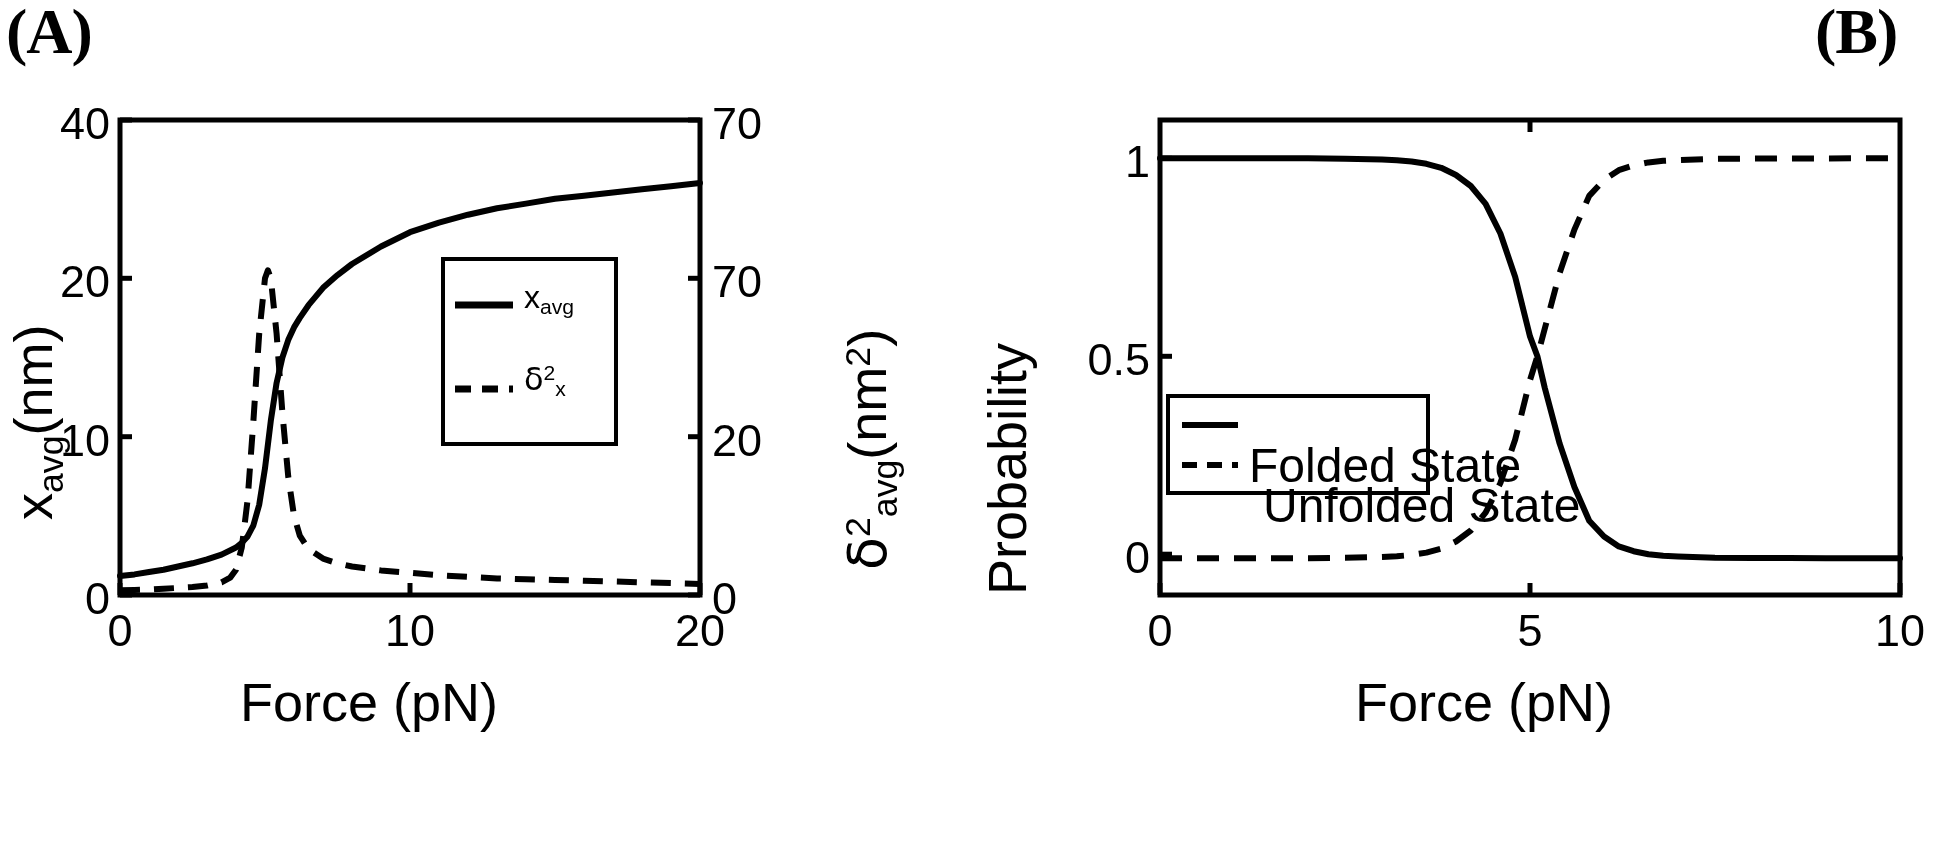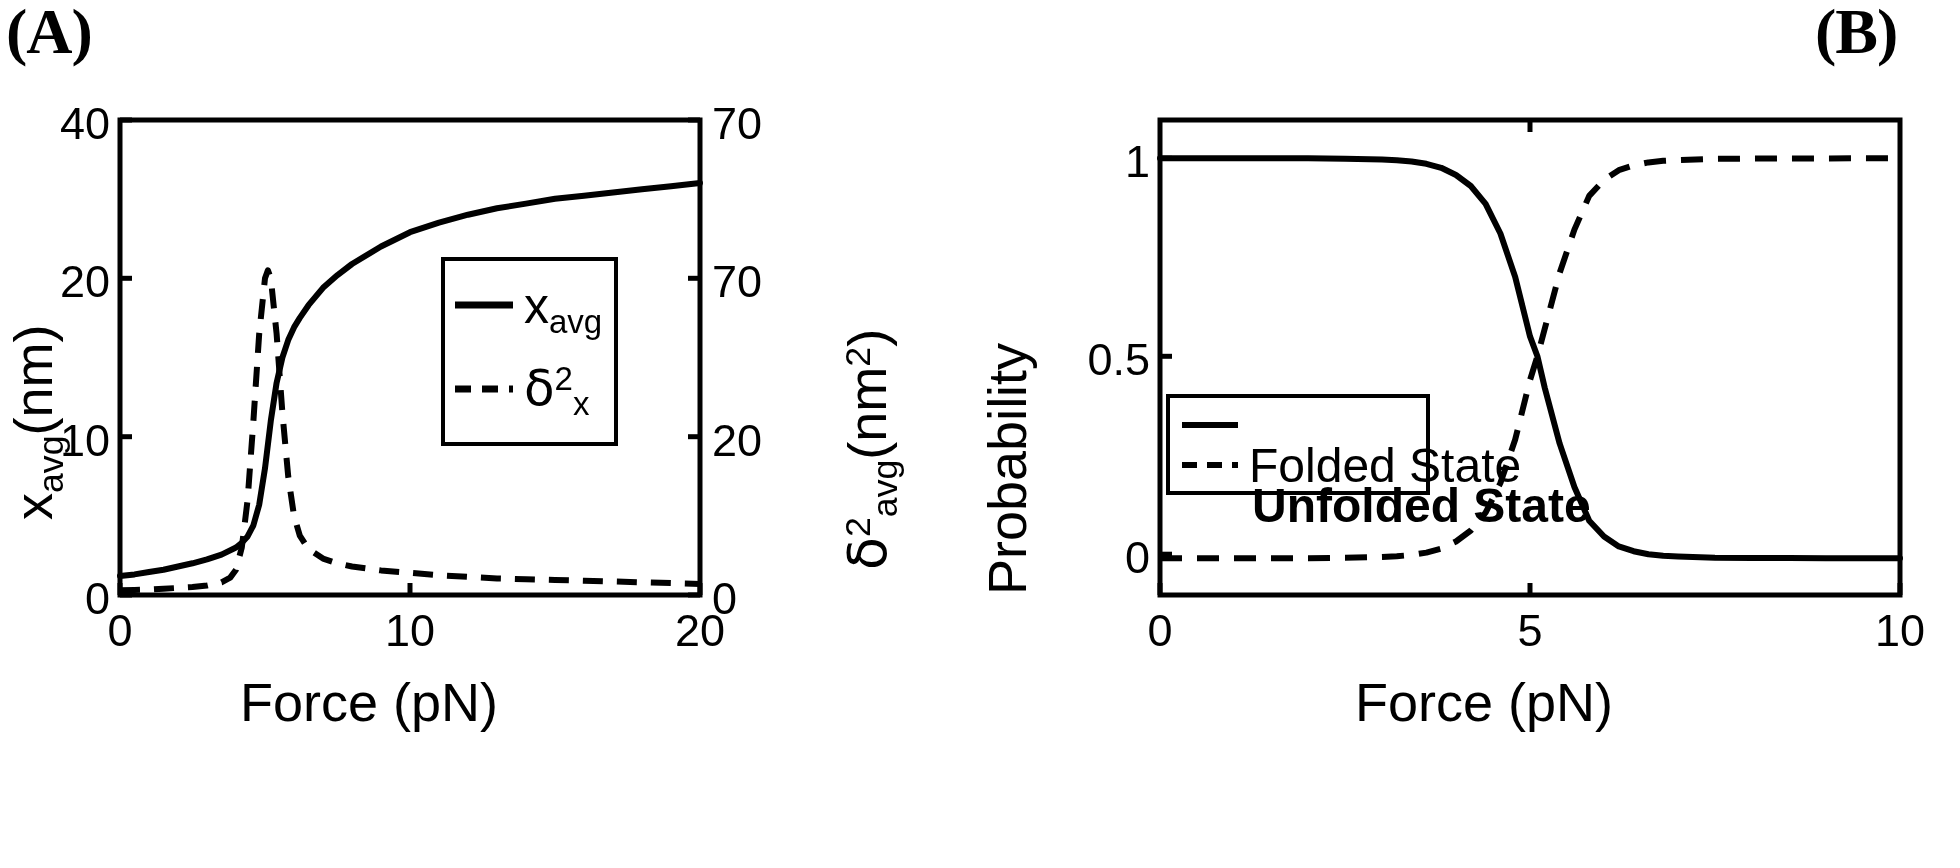--- a/index.html
+++ b/index.html
@@ -70,21 +70,21 @@
   .sub { font-size: 0.66em; vertical-align: -0.3em; }
   .sup { font-size: 0.66em; vertical-align: 0.45em; }
   .greek { font-family: "DejaVu Sans", sans-serif; }
 
   .legend-text {
     position: absolute;
     font-family: "Liberation Sans", sans-serif;
     white-space: nowrap;
     line-height: 1;
   }
-  .legend-a-text { font-size: 50px; }
+  .legend-a-text { font-size: 32px; }
   .legend-b-text { font-size: 48px; margin-top: 36px; }
 </style>
 </head>
 <body>
 
 <div class="figure">
 
   <div class="panel" id="panel-a">
 
     <div class="panel-label">(A)</div>
@@ -183,16 +183,16 @@
 
     <div class="tick-label tick-x" style="left:140px; top:608px; width:120px;">0</div>
     <div class="tick-label tick-x" style="left:510px; top:608px; width:120px;">5</div>
     <div class="tick-label tick-x" style="left:880px; top:608px; width:120px;">10</div>
 
     <div class="axis-title" style="left:395px; top:675px;">Force (pN)</div>
 
     <div class="axis-title vertical" style="left:20px; top:595px;">Probability</div>
 
     <div class="legend-text legend-b-text" style="left:289px; top:406px;">Folded State</div>
-    <div class="legend-text legend-b-text" style="left:292px; top:446px;font-weight:bold;">Unfolded State</div>
+    <div class="legend-text legend-b-text" style="left:303px; top:446px;">Unfolded State</div>
   </div>
 
 </div>
 
 </body></html>

